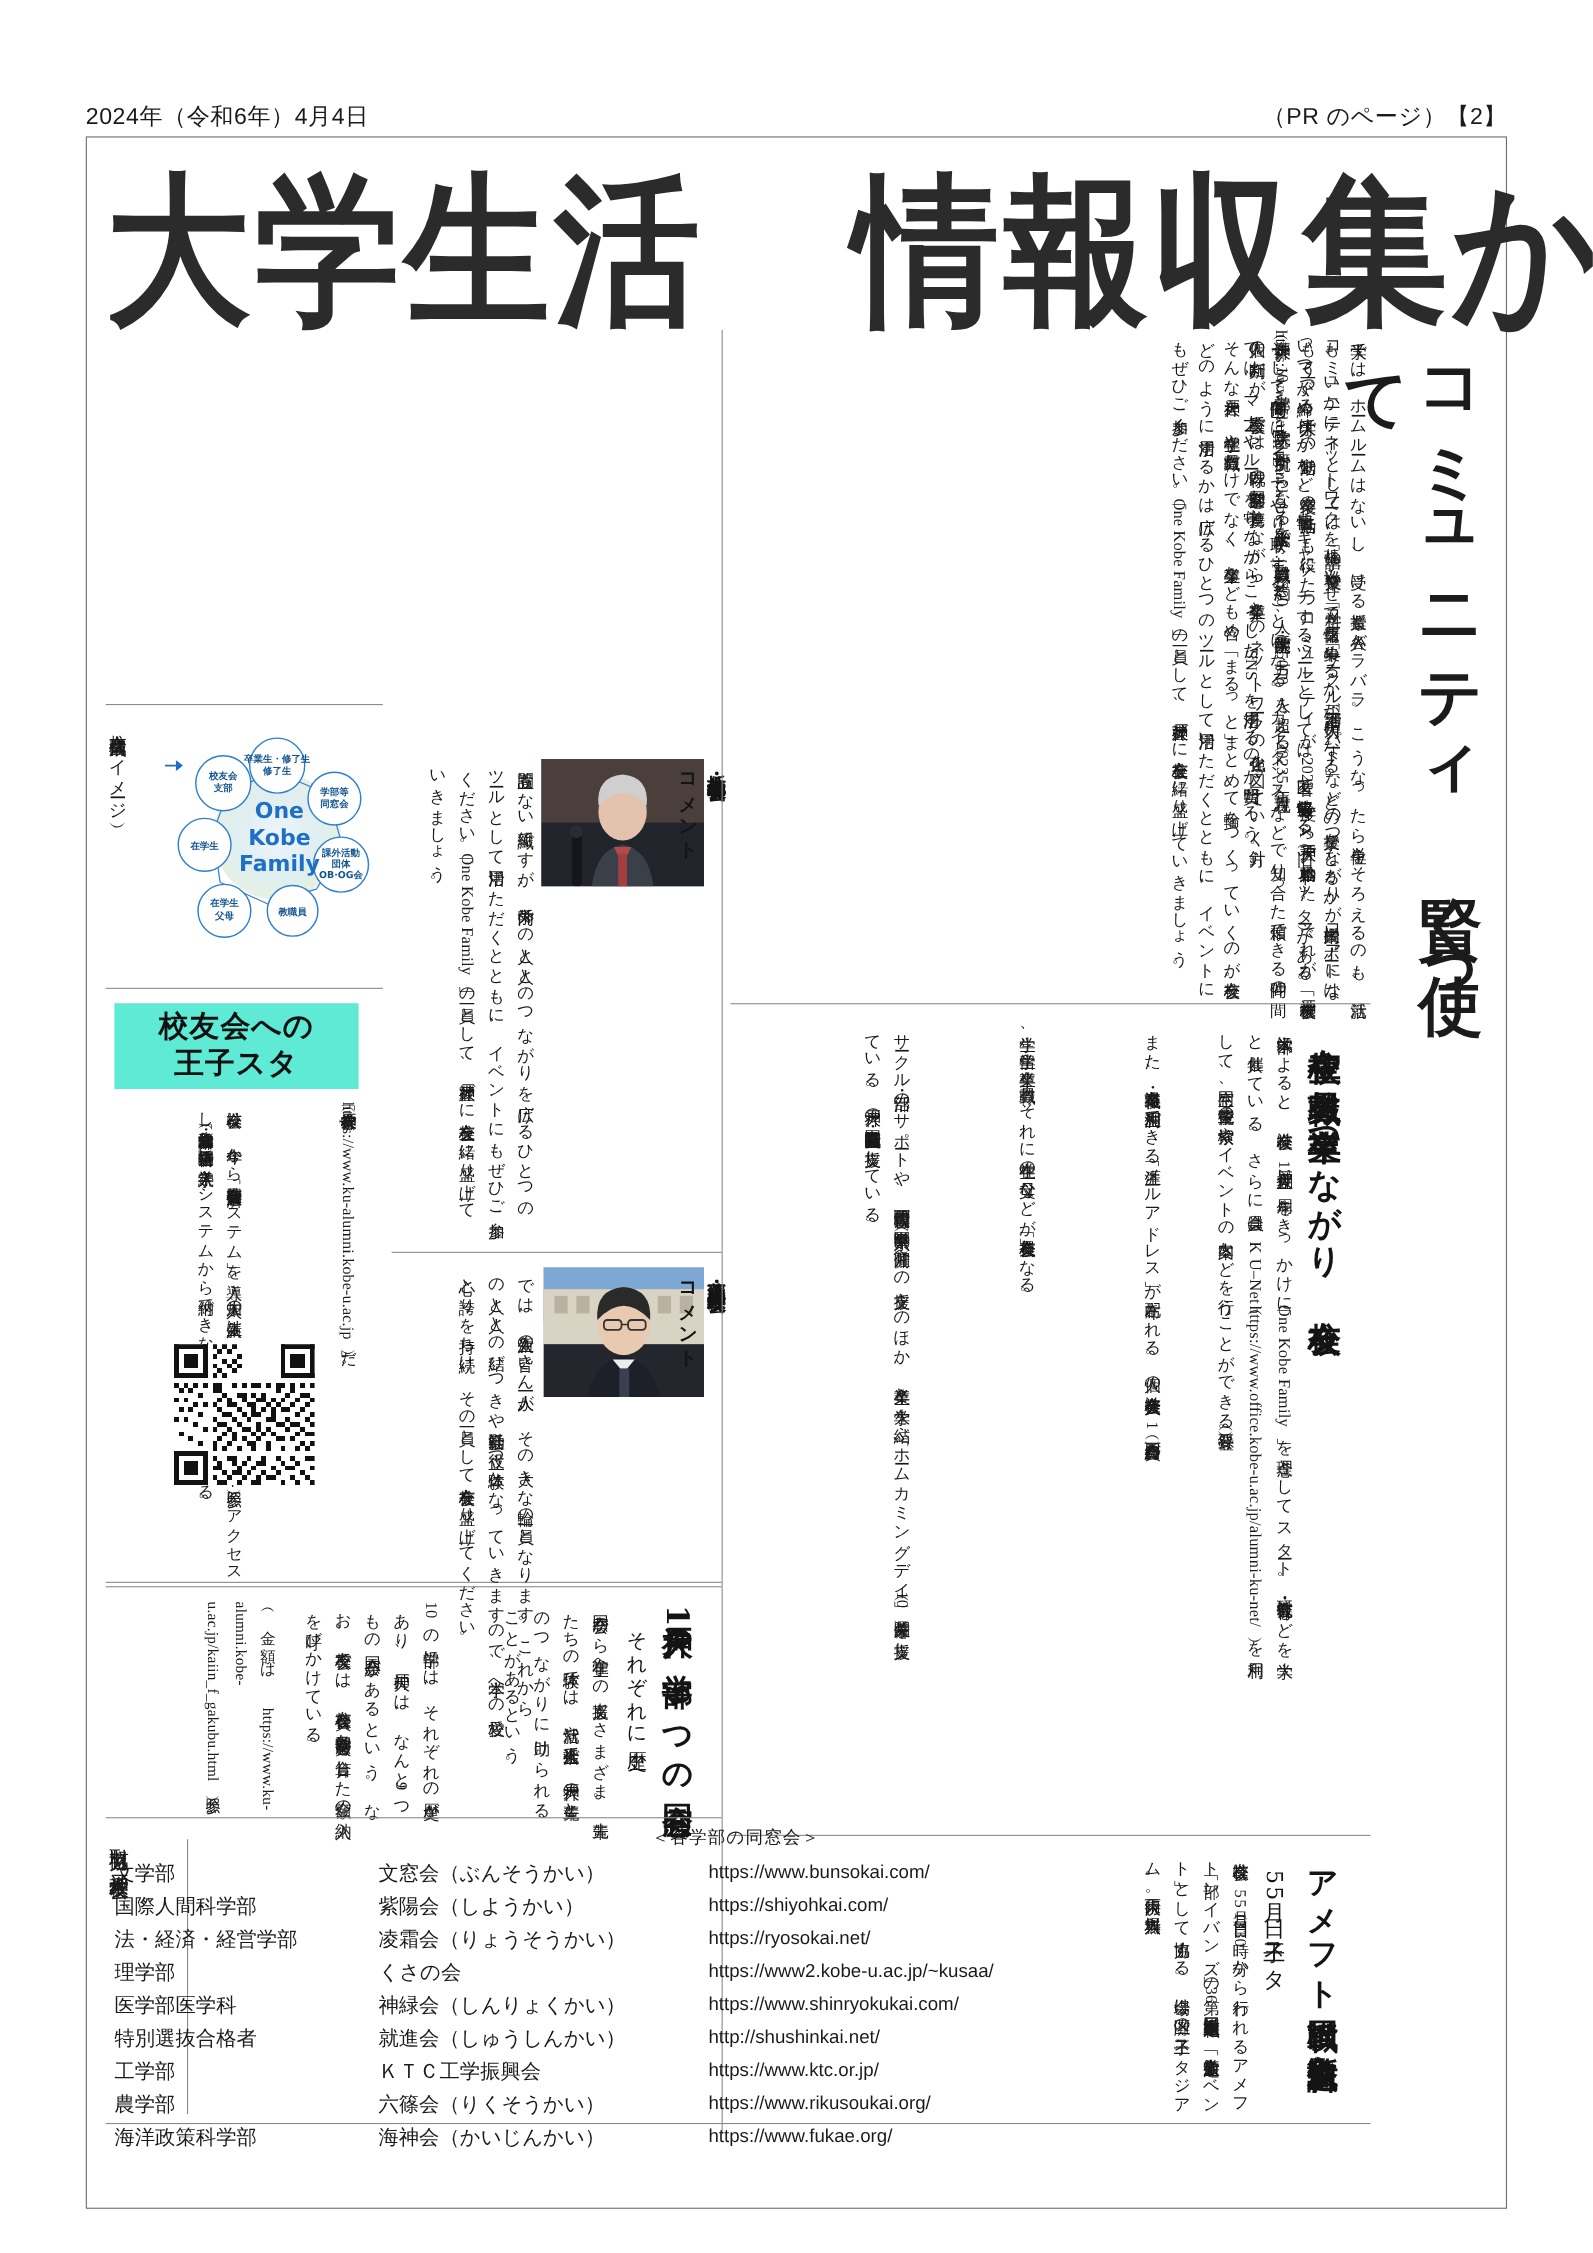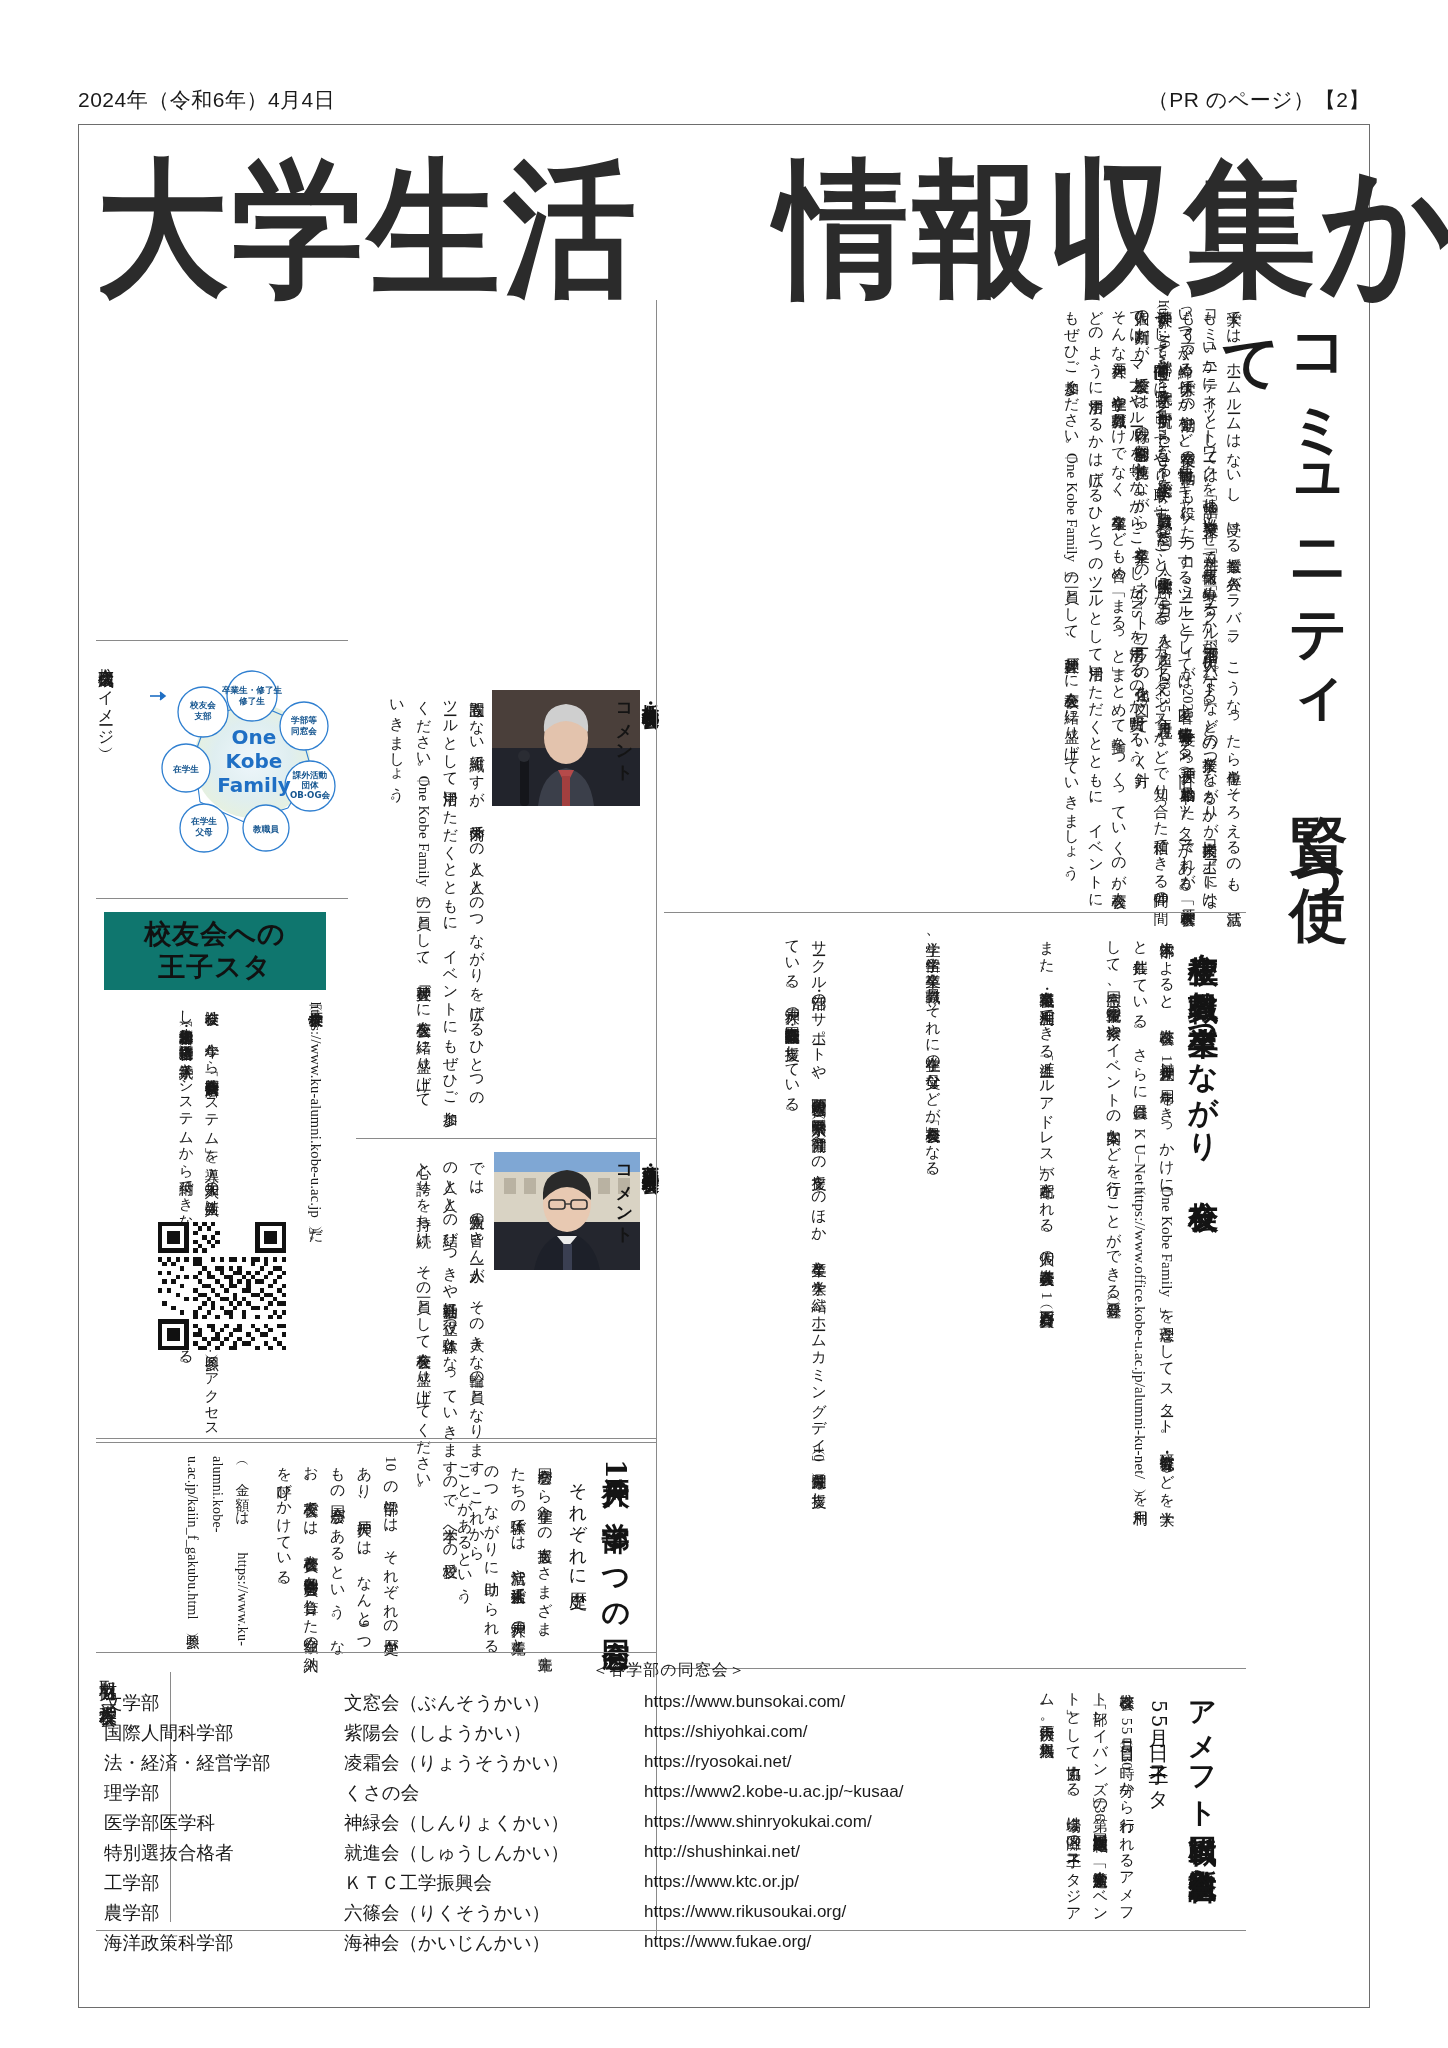--- a/index.html
+++ b/index.html
@@ -8,21 +8,21 @@
     background: #ffffff;
     font-family: "Liberation Serif", "DejaVu Serif", serif;
     color: #1a1a1a;
     overflow: hidden;
   }
   .page { position: relative; width: 1448px; height: 2048px; padding: 0; }
 
   
   .masthead {
     position: absolute; left: 78px; top: 86px; width: 1292px; height: 40px;
-    display: flex; align-items: flex-start; justify-content: space-between;
+    display: flex; align-items: center; justify-content: space-between;
     font-size: 21px; letter-spacing: .5px;
     font-family: "Liberation Sans", "DejaVu Sans", sans-serif;
   }
 
   .frame {
     position: absolute; left: 78px; top: 124px;
     width: 1292px; height: 1884px;
     border: 1.5px solid #6d6d6d;
   }
 
@@ -82,21 +82,21 @@
   .diagram-caption {
     position: absolute; left: 95px; top: 655px; height: 200px;
     writing-mode: vertical-rl;
     font-size: 16px; letter-spacing: 1px;
     font-family: "Liberation Sans","DejaVu Sans",sans-serif;
   }
 
   
   .greybox {
     position: absolute; left: 104px; top: 912px; width: 222px; height: 78px;
-    background: #0f766e;
+    background: #5eead4;
     display: flex; flex-direction: column; align-items: center; justify-content: center;
     font-family: "DejaVu Sans","Liberation Sans",sans-serif;
     font-weight: 700; font-size: 27px; line-height: 1.22; color: #111;
     letter-spacing: 1px;
   }
 
   
   .qr { position: absolute; left: 158px; top: 1222px; width: 128px; height: 128px; }
 
   

